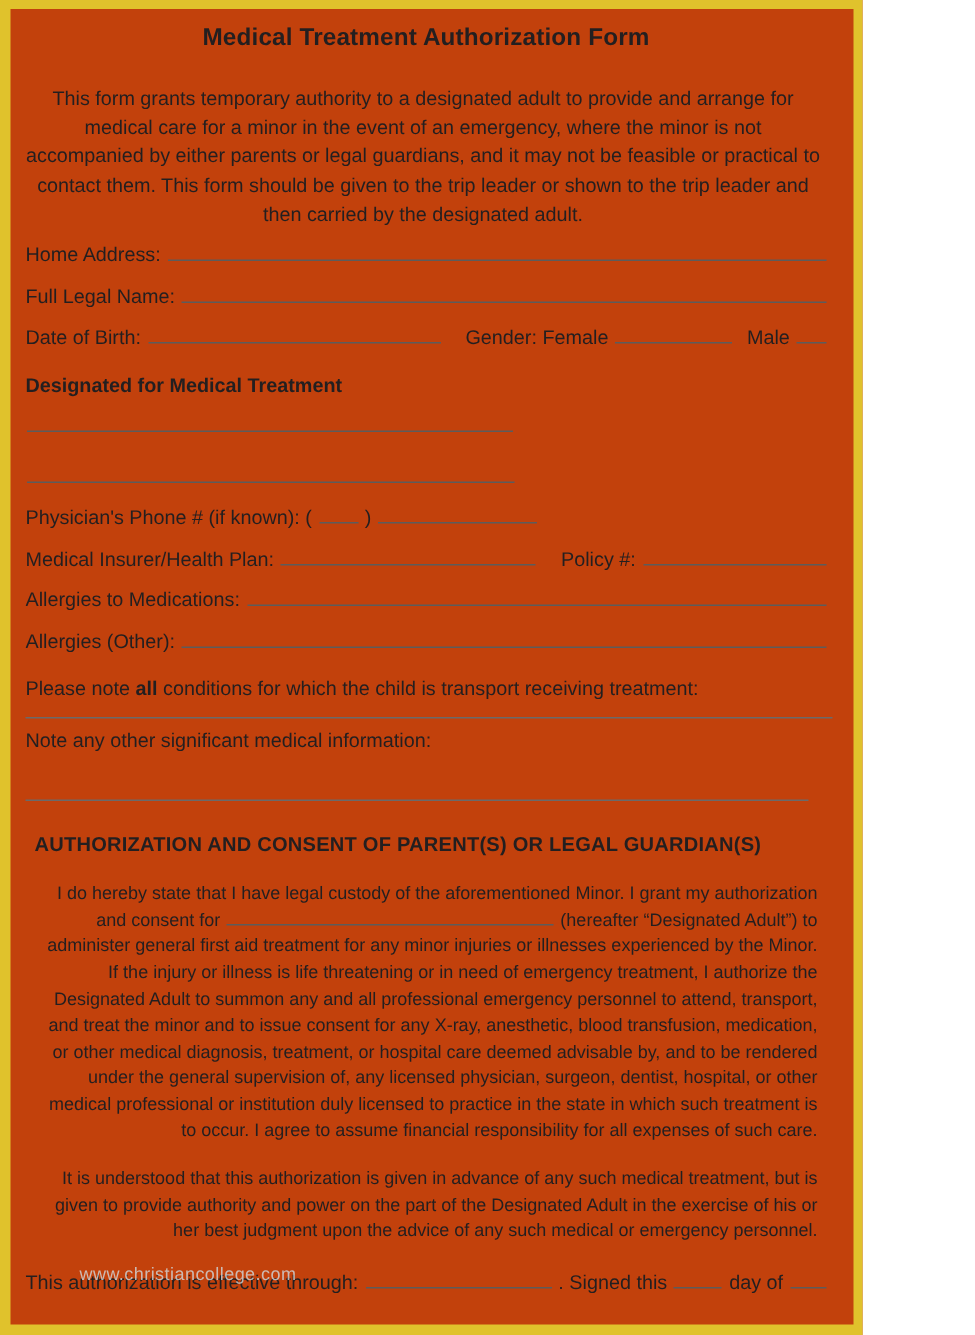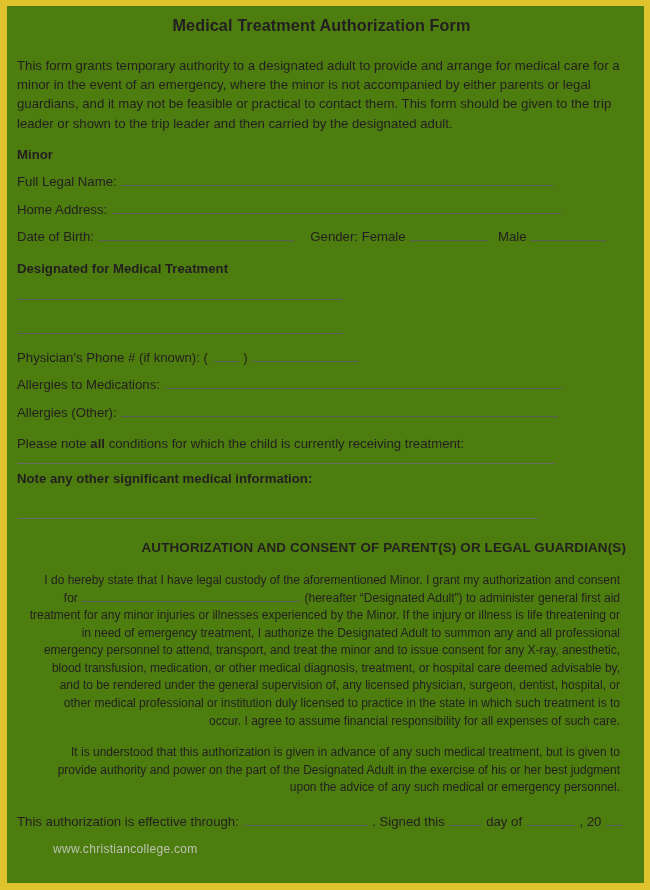--- a/index.html
+++ b/index.html
@@ -6,24 +6,24 @@
   html, body {
     margin: 0;
     padding: 0;
     background: #ffffff;
   }
   body {
     font-family: "Liberation Sans", sans-serif;
   }
   .page {
     position: relative;
-    width: 650px;
+    width: 575px;
     height: 890px;
     box-sizing: border-box;
-    background: #4d7c0f;
+    background: #c2410c;
     border-left: 7px solid #e0c22c;
     border-right: 6px solid #e0c22c;
     border-top: 6px solid #e0c22c;
     border-bottom: 7px solid #e0c22c;
     overflow: hidden;
   }
   .inner {
     position: relative;
     box-sizing: border-box;
     width: 100%;
@@ -38,21 +38,21 @@
     text-align: center;
     font-weight: bold;
     font-size: 16.2px;
     letter-spacing: 0.1px;
     margin: 2px 0 0 0;
     padding: 0 10px;
   }
 
   .intro {
     margin: 18px 0 0 0;
-    text-align: left;
+    text-align: center;
     font-size: 13.2px;
     line-height: 1.455;
     padding-right: 4px;
   }
 
   .section-head {
     font-weight: bold;
     margin: 12px 0 0 0;
     font-size: 13.2px;
   }
@@ -78,21 +78,21 @@
   .writeline {
     border-bottom: 1px solid #6a6a6a;
     height: 0;
     margin: 0;
   }
 
   .block-gap-sm { height: 9px; }
   .block-gap { height: 14px; }
 
   .auth-head {
-    text-align: right;
+    text-align: left;
     font-weight: bold;
     font-size: 13.4px;
     letter-spacing: 0.15px;
     margin: 19px 0 0 0;
     padding-left: 6px;
   }
 
   .para {
     margin: 14px 0 0 12px;
     font-size: 12px;
@@ -117,30 +117,29 @@
 </head>
 <body>
 
 <div class="page">
   <div class="inner">
 
     <div class="doc-title">Medical Treatment Authorization Form</div>
 
     <div class="intro">This form grants temporary authority to a designated adult to provide and arrange for medical care for a minor in the event of an emergency, where the minor is not accompanied by either parents or legal guardians, and it may not be feasible or practical to contact them. This form should be given to the trip leader or shown to the trip leader and then carried by the designated adult.</div>
 
-    <div class="section-head">Minor</div>
+
+    <div class="field-row">
+      <span class="lbl">Home Address:</span>
+      <span class="rule" style="width:449px;"></span>
+    </div>
 
     <div class="field-row">
       <span class="lbl">Full Legal Name:</span>
       <span class="rule" style="width:432px;"></span>
-    </div>
-
-    <div class="field-row">
-      <span class="lbl">Home Address:</span>
-      <span class="rule" style="width:449px;"></span>
     </div>
 
     <div class="field-row">
       <span class="lbl">Date of Birth:</span>
       <span class="rule" style="width:195px;"></span>
       <span class="lbl" style="margin-left:12px;margin-top:32px;">Gender: Female</span>
       <span class="rule" style="width:78px;"></span>
       <span class="lbl" style="margin-left:5px;">Male</span>
       <span class="rule" style="width:75px;"></span>
     </div>
@@ -155,39 +154,45 @@
       <span class="rule" style="width:325px;"></span>
     </div>
 
     <div class="field-row" style="">
       <span class="lbl">Physician's Phone # (if known): (</span>
       <span class="rule" style="width:26px;"></span>
       <span class="lbl">)</span>
       <span class="rule" style="width:106px;"></span>
     </div>
 
+    <div class="field-row">
+      <span class="lbl">Medical Insurer/Health Plan:</span>
+      <span class="rule" style="width:170px;"></span>
+      <span class="lbl" style="margin-left:12px;">Policy #:</span>
+      <span class="rule" style="width:146px;"></span>
+    </div>
 
     <div class="field-row">
       <span class="lbl">Allergies to Medications:</span>
       <span class="rule" style="width:398px;"></span>
     </div>
 
     <div class="field-row">
       <span class="lbl">Allergies (Other):</span>
       <span class="rule" style="width:437px;"></span>
     </div>
 
     <div class="field-row" style="margin-top:12px;">
-      <span>Please note </span><span style="font-weight:bold;">all</span><span> conditions for which the child is currently receiving treatment:</span>
+      <span>Please note </span><span style="font-weight:bold;">all</span><span> conditions for which the child is transport receiving treatment:</span>
     </div>
 
     <div class="block-gap-sm"></div>
     <div class="writeline" style="width:538px;"></div>
 
-    <div class="field-row" style="margin-top:5px;font-weight:bold;">
+    <div class="field-row" style="margin-top:5px;">
       <span>Note any other significant medical information:</span>
     </div>
 
     <div class="block-gap" style="height:30px;"></div>
     <div class="writeline" style="width:522px;"></div>
 
     <div class="auth-head">AUTHORIZATION AND CONSENT OF PARENT(S) OR LEGAL GUARDIAN(S)</div>
 
     <div class="para">
       <span>I do hereby state that I have legal custody of the aforementioned Minor. I grant my authorization and consent for</span>

